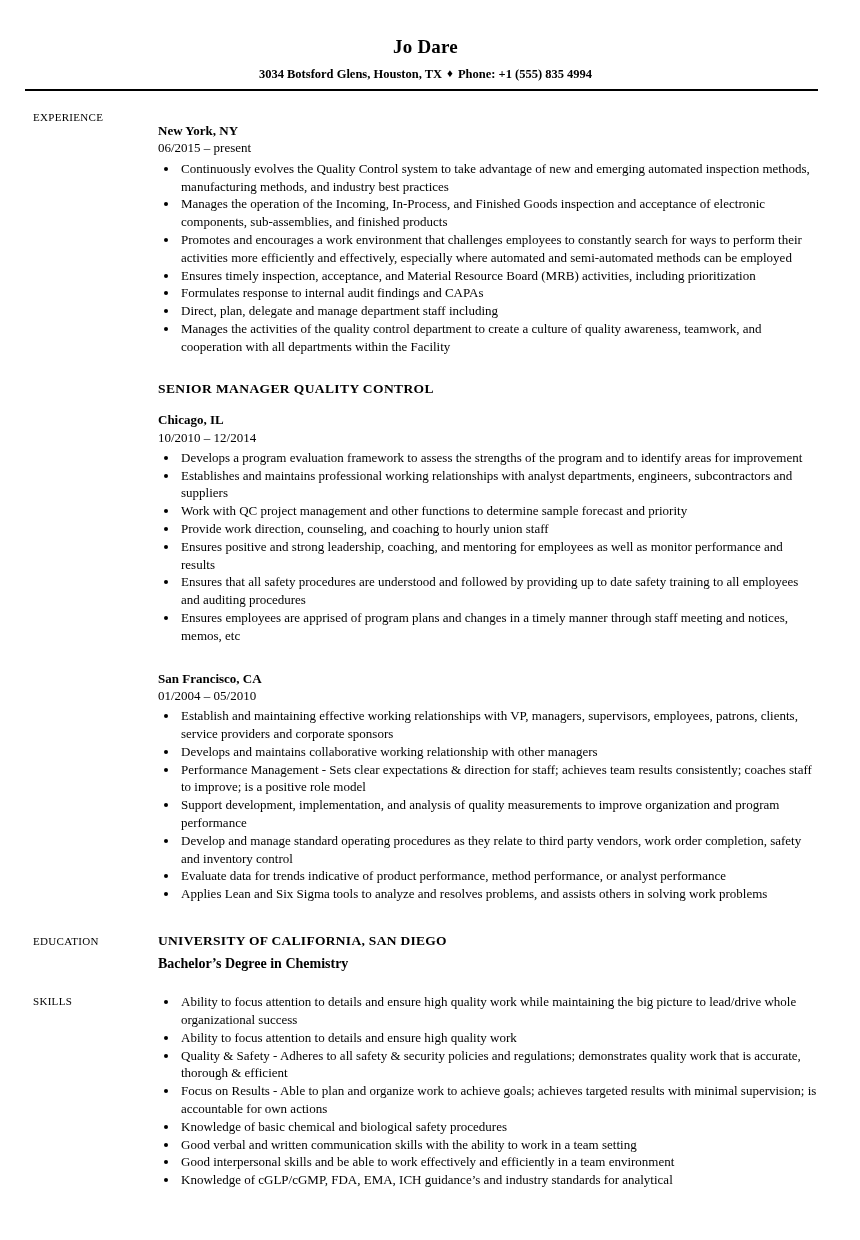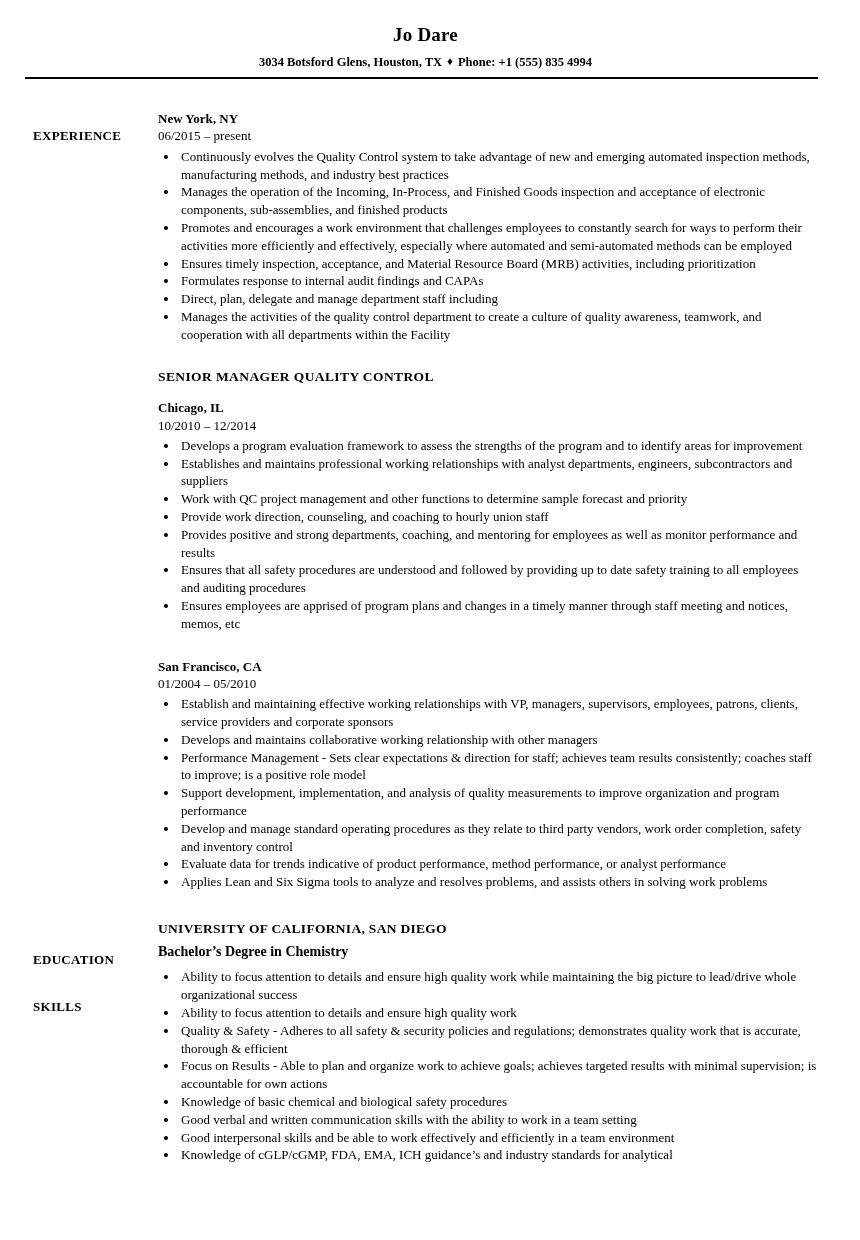--- a/index.html
+++ b/index.html
@@ -11,21 +11,21 @@
     font-family: "Liberation Serif", "DejaVu Serif", serif;
   }
   body {
     width: 860px;
     height: 1240px;
     overflow: hidden;
   }
   .page {
     width: 860px;
     height: 1240px;
-    padding: 24px 42px 0 33px;
+    padding: 36px 42px 0 33px;
     background: #ffffff;
   }
   
   .name-heading {
     margin: 0;
     text-align: center;
     font-size: 19px;
     font-weight: bold;
     letter-spacing: 0.2px;
     line-height: 1.15;
@@ -48,26 +48,25 @@
     border-top: 2.5px solid #000;
     margin: 8px 0 0 -8px;
   }
   
   .content-grid {
     display: grid;
     grid-template-columns: 125px 1fr;
     margin-top: 18px;
   }
   .sec-label {
-    font-weight: bold;
-    font-size: 13px;
+    font-weight: normal;
+    font-size: 11px;
     letter-spacing: 0.3px;
     line-height: 1.35;
     padding-top: 1px;
-    margin-top: 29px;
   }
   .sec-content {
     font-size: 13px;
     line-height: 1.37;
   }
   
   .job { margin-bottom: 26px; }
   .job:last-child { margin-bottom: 30px; }
   .job-title {
     font-weight: bold;
@@ -87,21 +86,21 @@
     line-height: 1.25;
   }
   ul.bullets {
     margin: 3px 0 0 0;
     padding-left: 21px;
   }
   ul.bullets li {
     padding-left: 2px;
   }
   
-  .education-block { }
+  .education-block { margin-bottom: 21px; }
   .edu-school {
     font-weight: bold;
     font-size: 13.5px;
     letter-spacing: 0.3px;
     line-height: 1.25;
   }
   .edu-degree {
     font-weight: bold;
     font-size: 14px;
     margin-top: 5px;
@@ -144,21 +143,21 @@
 
       <section class="job">
         <div class="job-title">SENIOR MANAGER QUALITY CONTROL</div>
         <div class="job-location">Chicago, IL</div>
         <div class="job-dates">10/2010 – 12/2014</div>
         <ul class="bullets">
           <li>Develops a program evaluation framework to assess the strengths of the program and to identify areas for improvement</li>
           <li>Establishes and maintains professional working relationships with analyst departments, engineers, subcontractors and suppliers</li>
           <li>Work with QC project management and other functions to determine sample forecast and priority</li>
           <li>Provide work direction, counseling, and coaching to hourly union staff</li>
-          <li>Provides positive and strong departments, coaching, and mentoring for employees as well as monitor performance and results</li>
+          <li>Ensures positive and strong leadership, coaching, and mentoring for employees as well as monitor performance and results</li>
           <li>Ensures that all safety procedures are understood and followed by providing up to date safety training to all employees and auditing procedures</li>
           <li>Ensures employees are apprised of program plans and changes in a timely manner through staff meeting and notices, memos, etc</li>
         </ul>
       </section>
 
       <section class="job">
         <div class="job-location">San Francisco, CA</div>
         <div class="job-dates">01/2004 – 05/2010</div>
         <ul class="bullets">
           <li>Establish and maintaining effective working relationships with VP, managers, supervisors, employees, patrons, clients, service providers and corporate sponsors</li>

